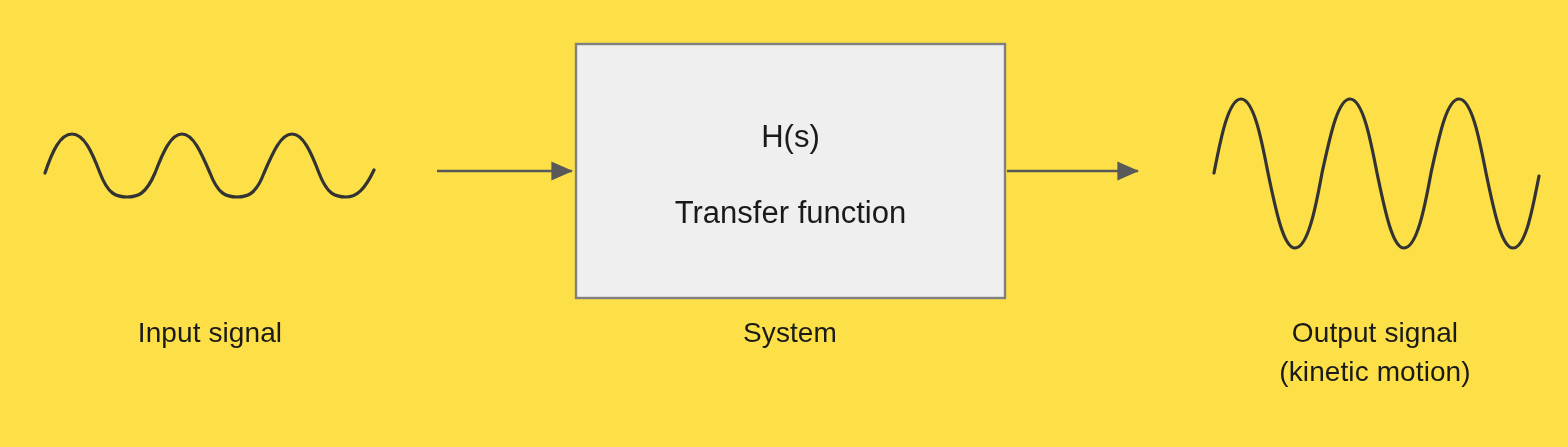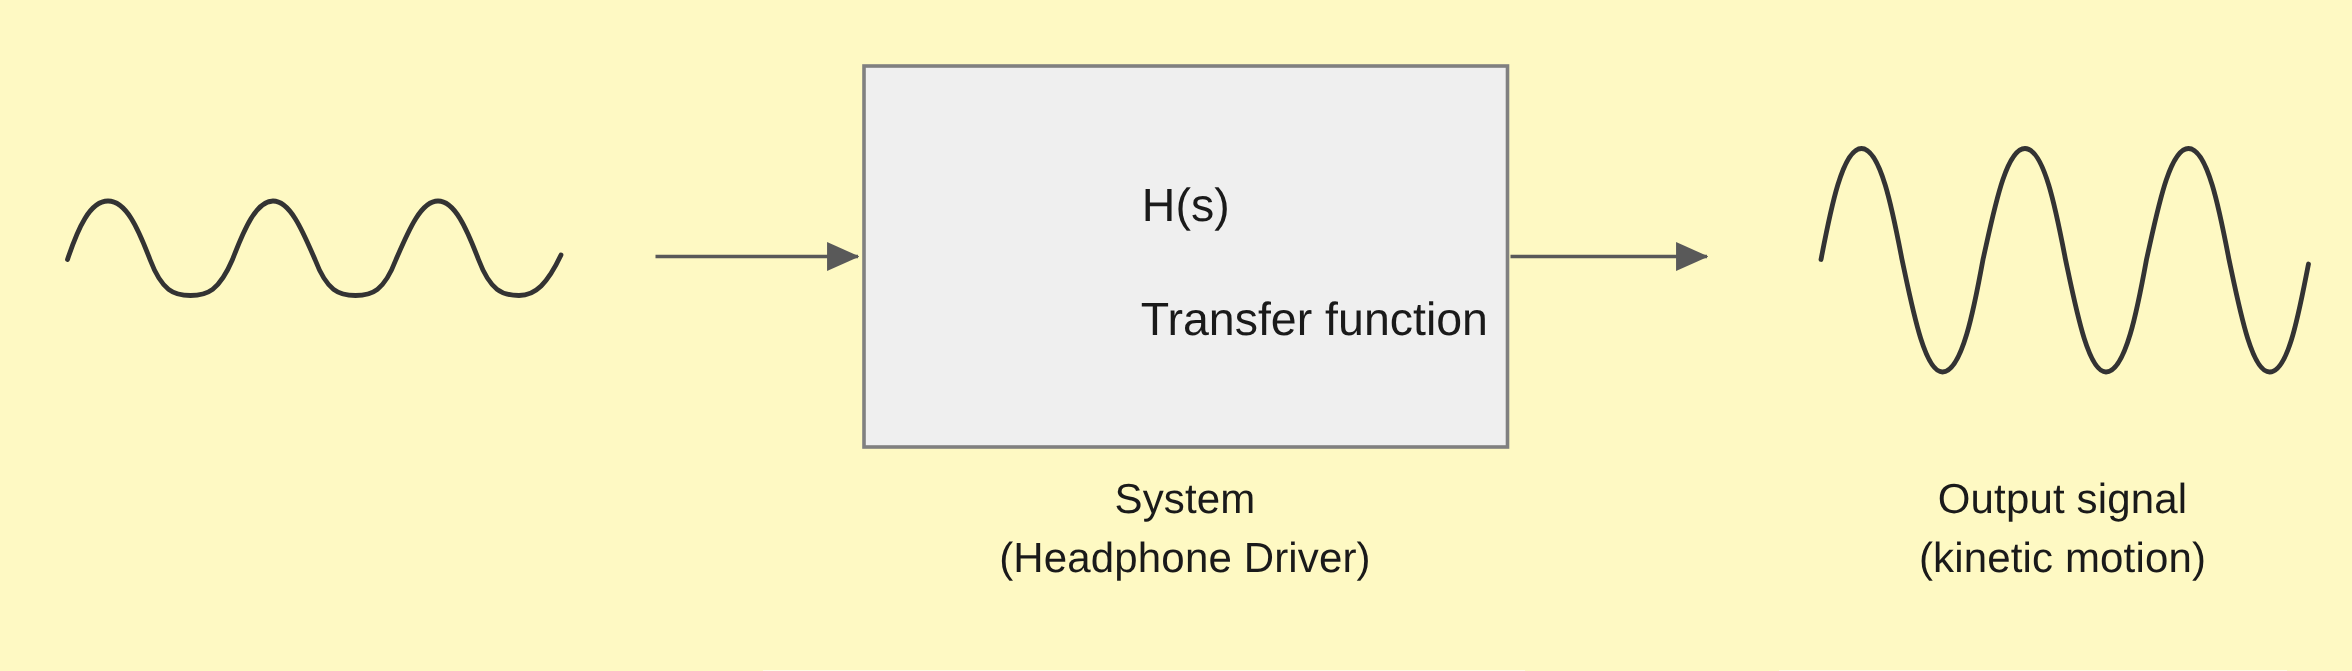--- a/index.html
+++ b/index.html
@@ -7,21 +7,21 @@
     padding: 0;
     background: #ffffff;
   }
   body {
     font-family: "Liberation Sans", sans-serif;
   }
   #canvas {
     position: relative;
     width: 1568px;
     height: 447px;
-    background: #fef9c3;
+    background: #fde047;
     overflow: hidden;
   }
   .svg-layer {
     position: absolute;
     left: 0;
     top: 0;
     width: 1568px;
     height: 447px;
   }
   .caption {
@@ -61,26 +61,25 @@
     white-space: nowrap;
   }
   #box-title {
     left: 575px;
     top: 118px;
     width: 431px;
     font-size: 31px;
     line-height: 38px;
   }
   #box-subtitle {
-    left: 561px;
+    left: 575px;
     top: 194px;
     width: 431px;
     font-size: 31px;
     line-height: 38px;
-    text-align: right;
   }
 </style>
 </head>
 <body>
 
 <div id="canvas">
 
   <svg class="svg-layer" viewBox="0 0 1568 447">
     <defs>
       <marker id="arrowhead" markerWidth="9" markerHeight="8" refX="8.6" refY="4" orient="auto" markerUnits="strokeWidth">
@@ -130,25 +129,25 @@
                C 1472 99, 1480 142, 1486 173
                C 1493 206, 1501 248, 1513 248
                C 1526 248, 1533 206, 1539 176" fill="none" stroke="#333333" stroke-width="3.2" stroke-linecap="round" stroke-linejoin="round"></path>
     </g>
   </svg>
 
   <div class="box-text" id="box-title">H(s)</div>
   <div class="box-text" id="box-subtitle">Transfer function</div>
 
   <div class="caption" id="caption-input">
+    <span class="caption-line">Input signal</span>
   </div>
 
   <div class="caption" id="caption-system">
     <span class="caption-line">System</span>
-    <span class="caption-line">(Headphone Driver)</span>
   </div>
 
   <div class="caption" id="caption-output">
     <span class="caption-line">Output signal</span>
     <span class="caption-line">(kinetic motion)</span>
   </div>
 
 </div>
 
 </body></html>

